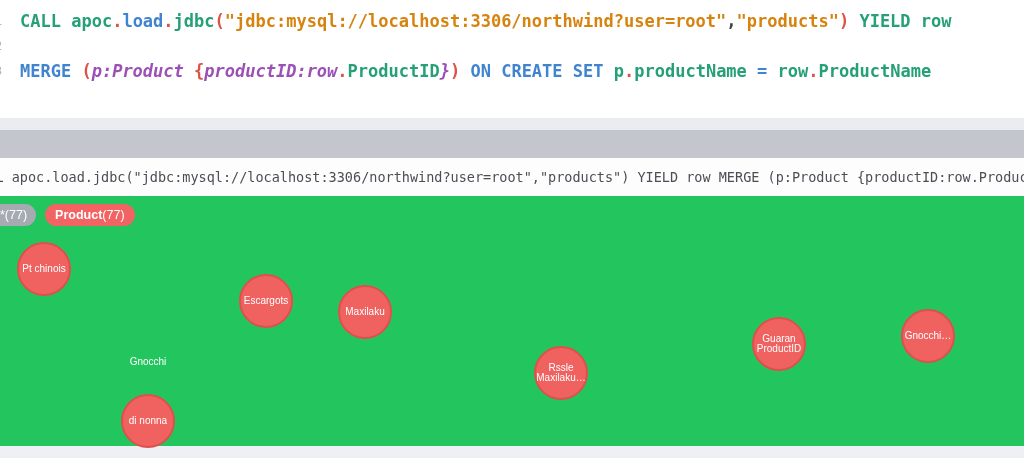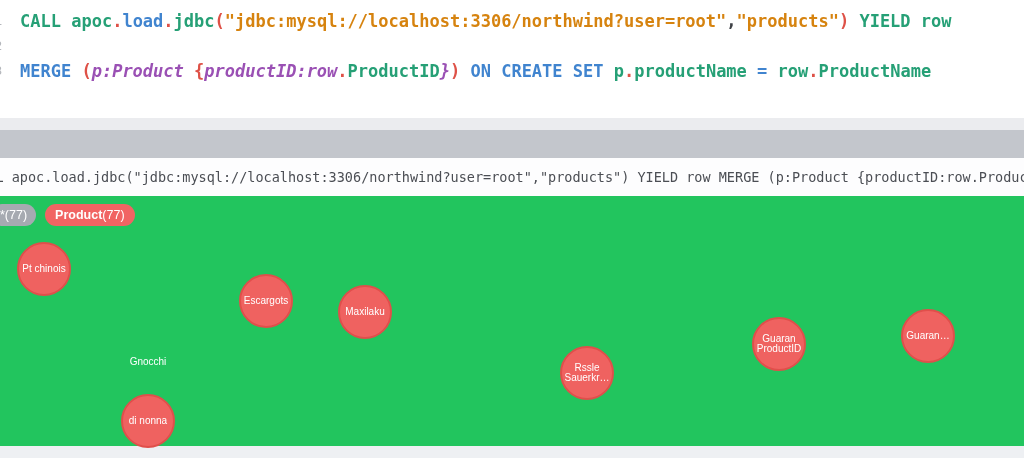--- a/index.html
+++ b/index.html
@@ -135,23 +135,23 @@
     <div class="cap-line">Escargots</div>
   </div>
 <div class="node" style="left: 338px; top: 285px;">
     <div class="cap-line">Maxilaku</div>
   </div>
 <div class="node" style="left: 121px; top: 394px; gap: 48px;">
     <div class="cap-line">Gnocchi</div>
     <div class="cap-line">di nonna</div>
     <div class="cap-line" style="transform: translateX(42px);">Alice</div>
   </div>
-<div class="node" style="left: 560px; top: 346px;">
+<div class="node" style="left: 534px; top: 346px;">
     <div class="cap-line">Rssle</div>
-    <div class="cap-line">Sauerkr…</div>
+    <div class="cap-line">Maxilaku…</div>
   </div>
 <div class="node" style="left: 718px; top: 317px; margin-left: 34px;">
     <div class="cap-line">Guaran</div>
     <div class="cap-line">ProductID</div>
   </div>
 <div class="node" style="left: 901px; top: 309px;">
-    <div class="cap-line">Guaran…</div>
+    <div class="cap-line">Gnocchi…</div>
   </div>
 
 </body></html>

